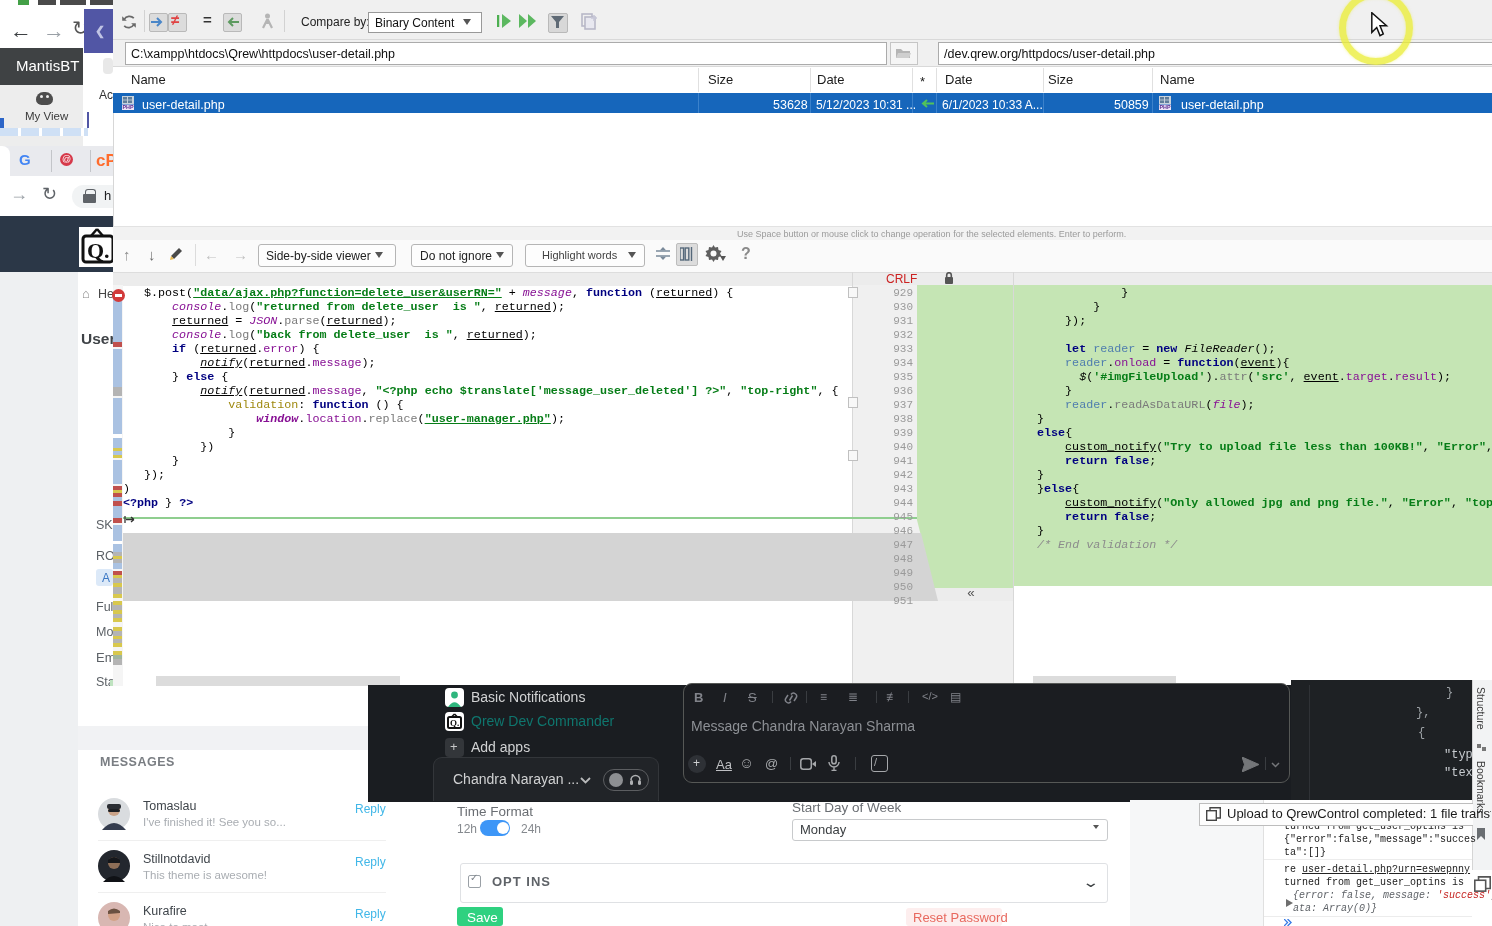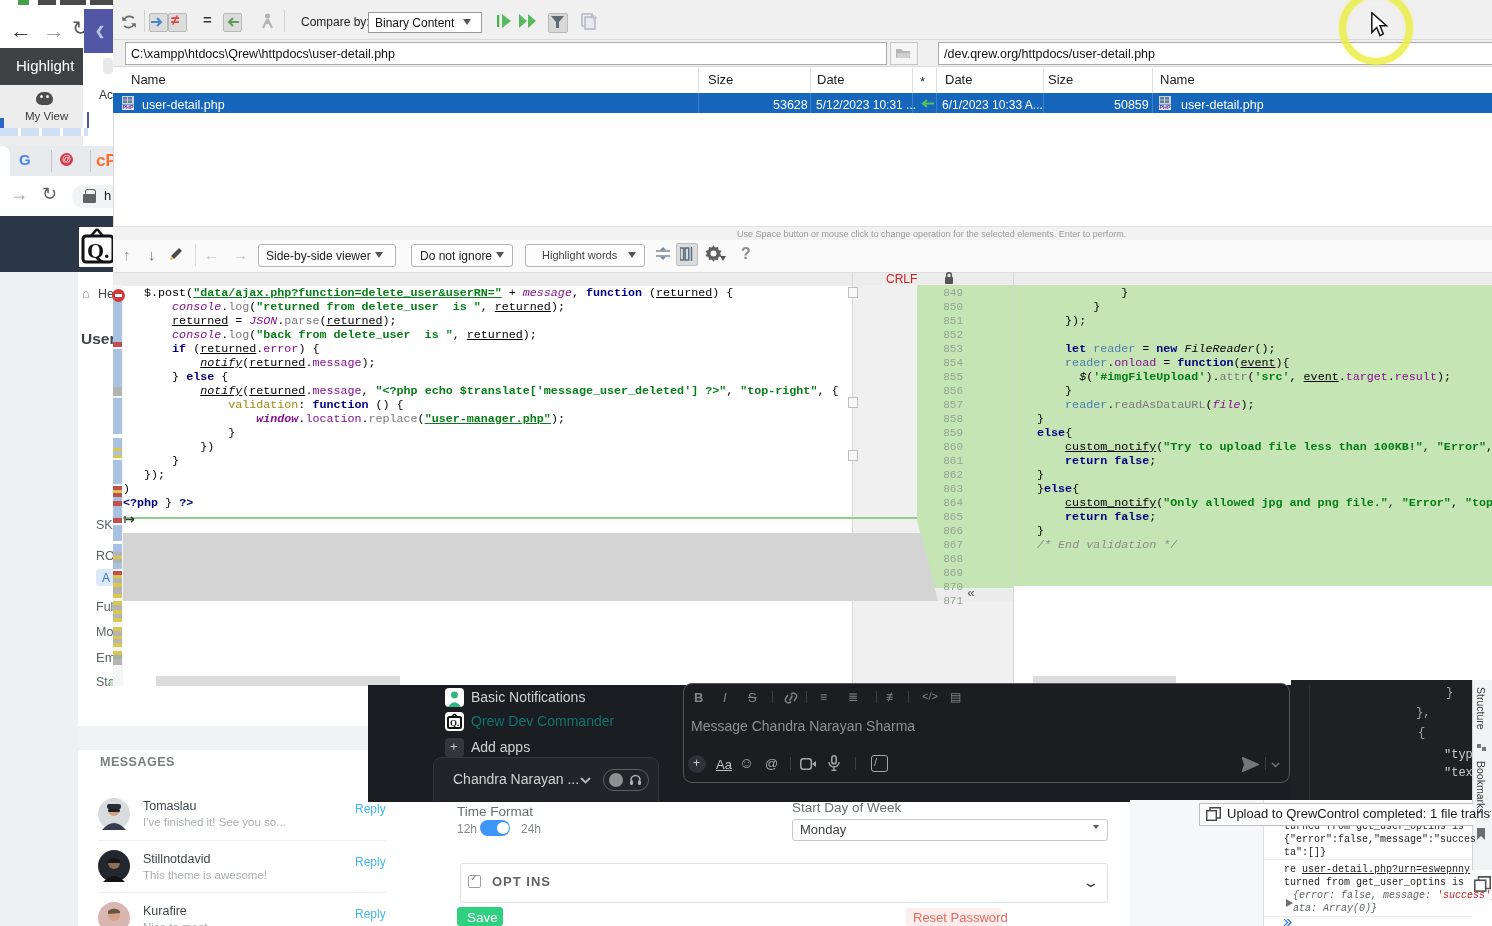--- a/index.html
+++ b/index.html
@@ -28,21 +28,21 @@
     <div class="a" style="left:90px;top:0;width:23px;height:5px;background:#4a4a4a"></div>
 
 <div class="a" style="left:10px;top:18px;width:30px;height:24px;color:#3c4043;font-size:22px;font-weight:bold">←</div>
 <div class="a" style="left:43px;top:18px;width:30px;height:24px;color:#9aa0a6;font-size:22px;font-weight:bold">→</div>
 <div class="a" style="left:72px;top:16px;color:#555;font-size:20px">↻</div>
 
 <div class="a" style="left:84px;top:9px;width:29px;height:44px;background:#5156a5"></div>
 <div class="a" style="left:95px;top:24px;color:#c0c4e4;font-size:12px;font-weight:bold">❮</div>
 
 <div class="a" style="left:0;top:48px;width:83px;height:37px;background:#3f4244"></div>
-<div class="a" style="left:16px;top:57px;color:#fff;font-size:15px">Highlight</div>
+<div class="a" style="left:16px;top:57px;color:#fff;font-size:15px">MantisBT</div>
 
 <div class="a" style="left:103px;top:58px;width:10px;height:16px;background:#e8e8e8;border-radius:4px"></div>
 <div class="a" style="left:99px;top:88px;color:#333;font-size:12px">Ac</div>
 
 <div class="a" style="left:0;top:85px;width:83px;height:61px;background:#ededed"></div>
 <div class="a" style="left:36px;top:92px;width:17px;height:13px;background:#4d4d4d;border-radius:8px 8px 6px 6px"></div>
 <div class="a" style="left:40px;top:95px;width:3px;height:3px;background:#ededed;border-radius:2px"></div>
 <div class="a" style="left:46px;top:95px;width:3px;height:3px;background:#ededed;border-radius:2px"></div>
 <div class="a" style="left:25px;top:110px;color:#3a3a3a;font-size:11.5px">My View</div>
 <div class="a" style="left:0;top:118px;width:4px;height:10px;background:#2c65c8"></div>
@@ -378,44 +378,44 @@
       <div style="height:6px;background:#b4b4b4"></div>
     </div>
 
 <div class="a" style="left:112px;top:289px;width:13px;height:13px;background:#d23b3b;border-radius:7px"></div>
 <div class="a" style="left:115px;top:294px;width:7px;height:2.5px;background:#fff"></div>
 
 <div class="a" style="left:848px;top:287px;width:8px;height:9px;background:#f8f8f8;border:1px solid #c0c0c0"></div>
 <div class="a" style="left:848px;top:397px;width:8px;height:9px;background:#f8f8f8;border:1px solid #c0c0c0"></div>
 <div class="a" style="left:848px;top:450px;width:8px;height:9px;background:#f8f8f8;border:1px solid #c0c0c0"></div>
 
-<div class="a mono" id="numsR" style="left:928px;top:286px;width:35px;font-size:11px;line-height:14px;color:#95a595;text-align:right">
-      <pre style="margin:0">849
-850
-851
-852
-853
-854
-855
-856
-857
-858
-859
-860
-861
-862
-863
-864
-865
-866
-867
-868
-869
-870
-871
+<div class="a mono" id="numsL" style="left:853px;top:286px;width:60px;font-size:11px;line-height:14px;color:#9a9a9a;text-align:right">
+      <pre style="margin:0">929
+930
+931
+932
+933
+934
+935
+936
+937
+938
+939
+940
+941
+942
+943
+944
+945
+946
+947
+948
+949
+950
+951
 </pre>
     </div>
 <div class="a mono" style="left:967px;top:586px;color:#555;font-size:13px">«</div>
 <pre class="a" id="codeL" style="left:123px;top:286px;width:729px;height:247px;overflow:hidden;font-size:11.7px;line-height:14px;color:#000">   $.post(<span class="stu">"data/ajax.php?function=delete_user&amp;userRN="</span> + <span class="pu">message</span>, <span class="kw">function </span>(<span class="un">returned</span>) {
        <span class="pu">console</span>.<span class="gy">log</span>(<span class="st">"returned from delete_user  is "</span>, <span class="un">returned</span>);
        <span class="un">returned</span> = <span class="pu">JSON</span>.<span class="gy">parse</span>(<span class="un">returned</span>);
        <span class="pu">console</span>.<span class="gy">log</span>(<span class="st">"back from delete_user  is "</span>, <span class="un">returned</span>);
        <span class="kw">if </span>(<span class="un">returned</span>.<span class="pf">error</span>) {
            <span class="it un">notify</span>(<span class="un">returned</span>.<span class="pf">message</span>);
        } <span class="kw">else </span>{

